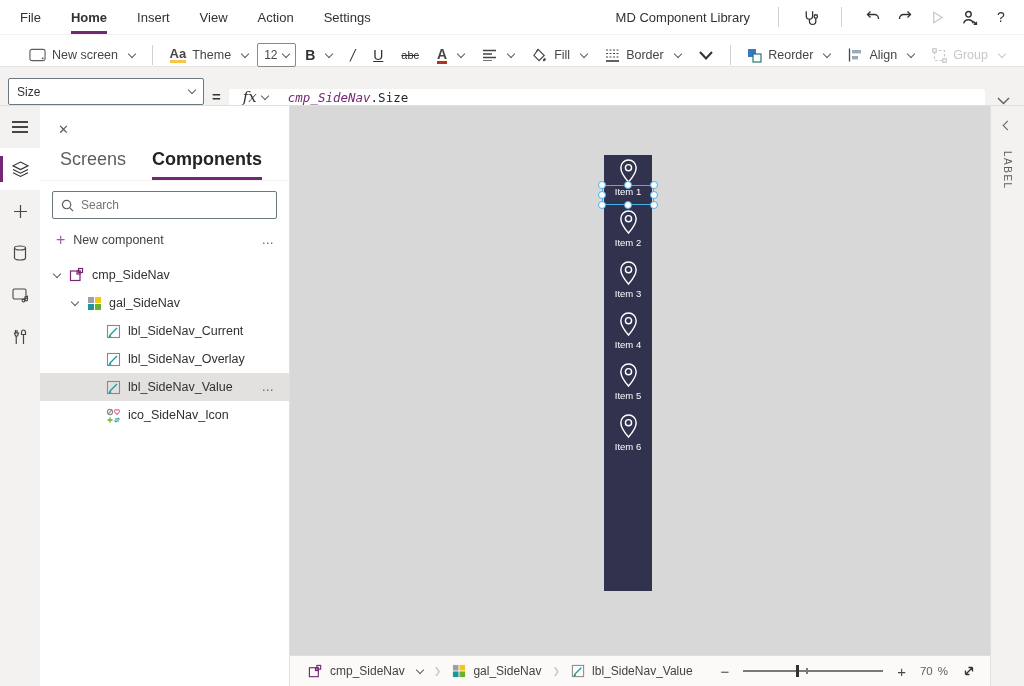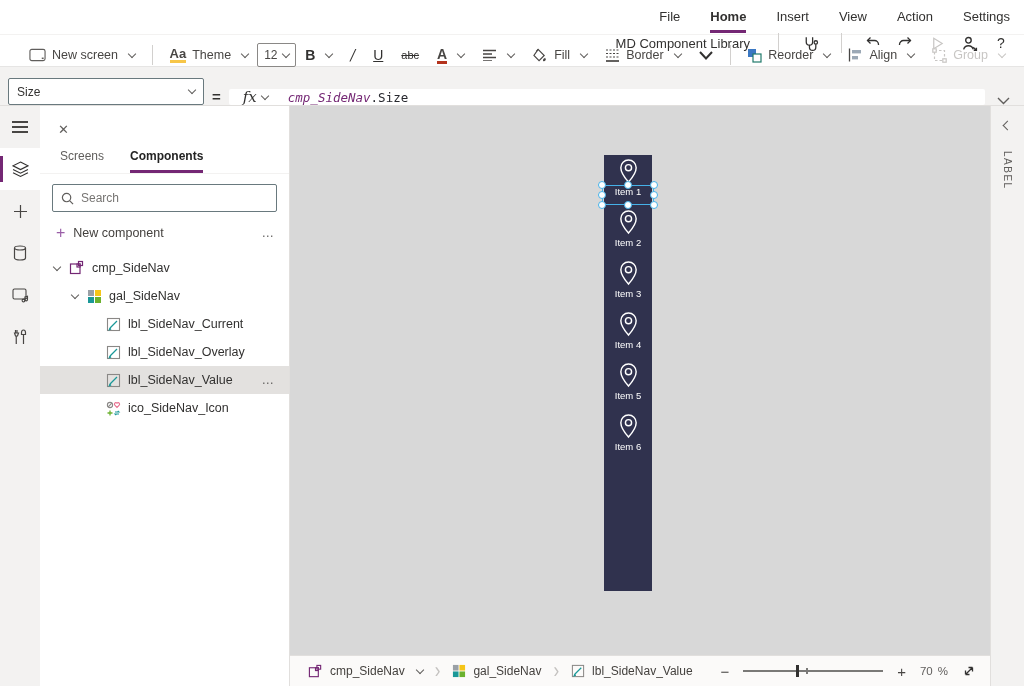--- a/index.html
+++ b/index.html
@@ -7,22 +7,22 @@
     font-family:"Liberation Sans", sans-serif; background:#fff; color:#323130; }
 
   
   .chev { display:inline-block; width:6px; height:6px;
     border-right:1.4px solid #605e5c; border-bottom:1.4px solid #605e5c;
     transform:rotate(45deg); margin-left:5px; margin-top:-3px; }
   .vdiv { width:1px; height:20px; background:#d2d0ce; margin:0 8px; }
   svg { display:block; }
 
   
-  .menubar { height:34px; display:flex; align-items:flex-end; padding:0 14px 0 20px;
-    background:#fff;flex-direction:column; }
+  .menubar { height:34px; display:flex; align-items:center; padding:0 14px 0 20px;
+    background:#fff; }
   .menubar .menus { display:flex; gap:30px; font-size:13px; color:#323130; }
   .menus span { padding:9px 0 6px; cursor:default; }
   .menus span.active { font-weight:700; border-bottom:3px solid #742774; }
   .menubar .right { margin-left:auto; display:flex; align-items:center; gap:14px; }
   .app-title { font-size:13px; color:#323130; margin-right:6px; }
   .tb-ic { width:18px; height:18px; display:flex; align-items:center; justify-content:center;
     color:#323130; font-size:14px; }
   .tb-ic.disabled { color:#c8c6c4; }
 
   
@@ -70,21 +70,21 @@
     width:3px; height:26px; background:#742774; }
   .burger { width:16px; }
   .burger i { display:block; height:1.6px; background:#484644; margin:3.4px 0; }
 
   
   .treepanel { width:250px; background:#fff; border-right:1px solid #e1dfdd;
     flex-shrink:0; display:flex; flex-direction:column; }
   .tp-head { display:flex; align-items:center; padding:14px 14px 6px; }
   .tp-title { font-size:15px; font-weight:700; color:#323130; flex:1; }
   .tp-close { font-size:13px; color:#605e5c; padding:2px 4px; }
-  .tp-tabs { display:flex; gap:26px; padding:4px 0 0 20px; font-size:12px;
+  .tp-tabs { display:flex; gap:26px; padding:4px 0 0 20px; font-size:18px;
     border-bottom:1px solid #f3f2f1; }
   .tp-tab { color:#605e5c; padding-bottom:7px; }
   .tp-tab.active { color:#242424; font-weight:700; border-bottom:3px solid #742774; }
   .searchbox { margin:10px 12px 6px; height:28px; border:1px solid #69797e; border-radius:2px;
     display:flex; align-items:center; padding:0 8px; gap:7px; background:#fff; }
   .searchbox input { border:none; outline:none; flex:1; font-size:12px;
     font-family:"Liberation Sans",sans-serif; color:#323130; }
   .searchbox input::placeholder { color:#767472; }
   .newcomp { display:flex; align-items:center; height:30px; padding:0 14px 0 16px;
     font-size:12.5px; color:#44413e; gap:8px; }

